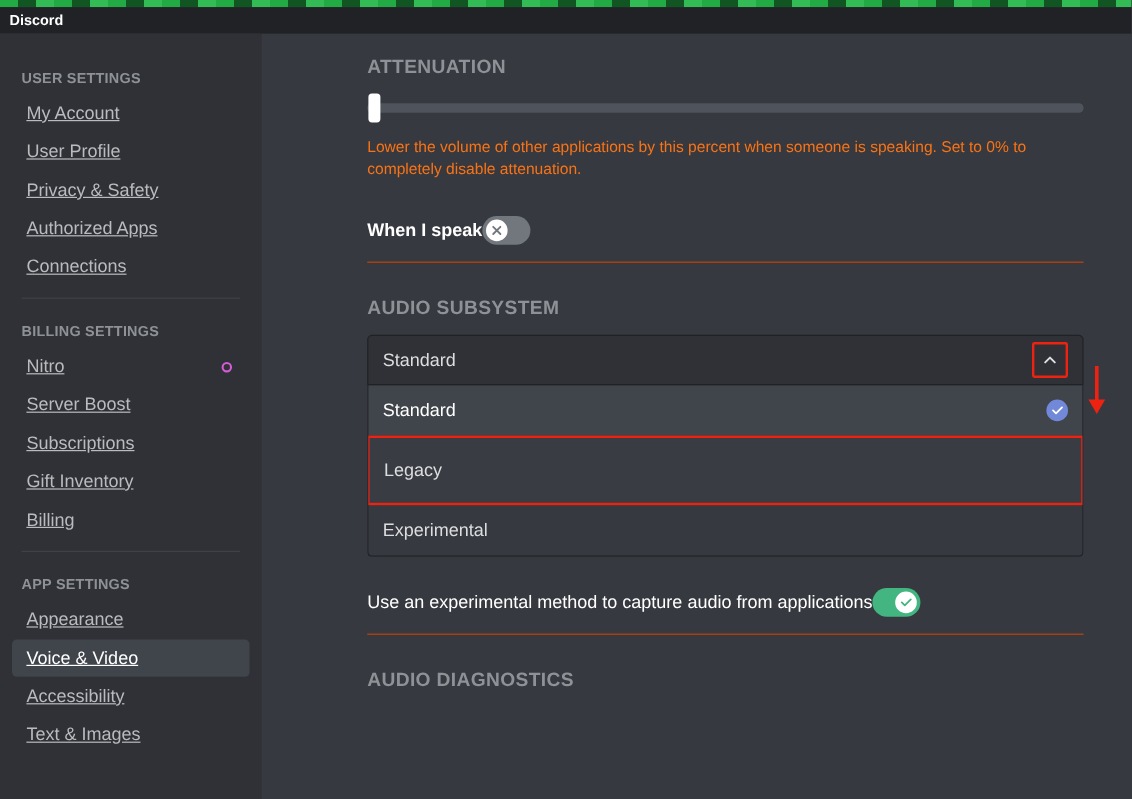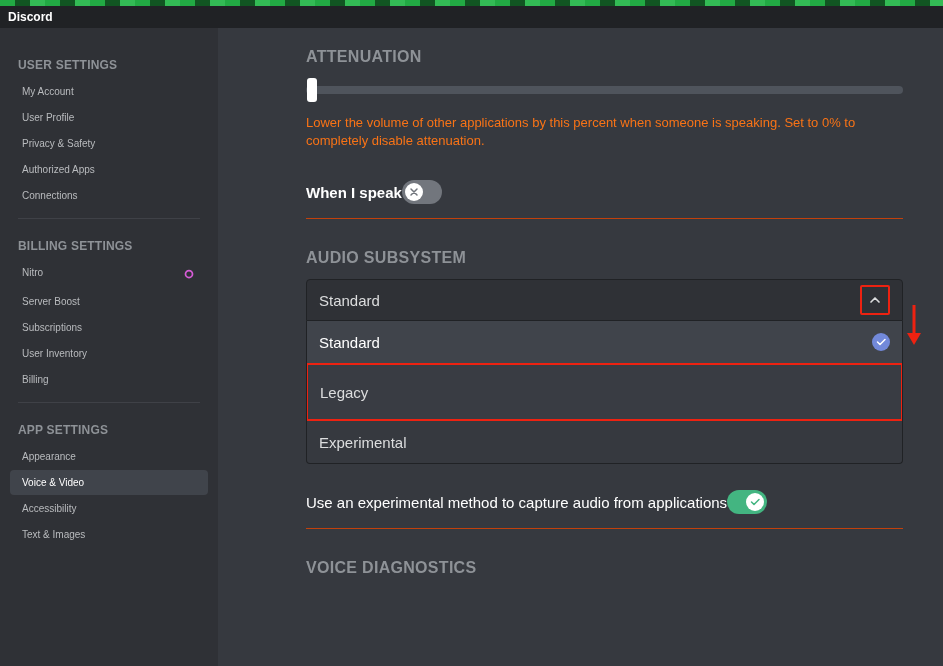--- a/index.html
+++ b/index.html
@@ -2,21 +2,21 @@
 <html><head>
 <meta charset="utf-8">
 <style>
   * { box-sizing: border-box; margin: 0; padding: 0; }
   html, body { width: 943px; height: 666px; overflow: hidden; font-family: "Whitney", "Helvetica Neue", Helvetica, Arial, sans-serif; background: #36393f; color: #dcddde; }
   .titlebar { height: 22px; background: #202225; color: #fff; font-size: 12px; font-weight: 600; padding-left: 8px; display: flex; align-items: center; }
   .topstrip { height: 6px; background: repeating-linear-gradient(90deg, #2a4 0 15px, #152 15px 30px, #3b5 30px 45px); }
   .app { display: flex; height: calc(666px - 28px); gap: 48px; }
   .sidebar { width: 218px; background: #2f3136; padding: 20px 6px 10px 6px; overflow-y: auto; }
   .sidebar-header { font-size: 12px; font-weight: 700; color: #8e9297; padding: 10px 12px 6px 12px; letter-spacing: 0.2px; }
-  .sidebar-item { font-size: 10px; color: #b9bbbe; padding: 7px 12px; border-radius: 4px; margin: 1px 4px; cursor: pointer; display: flex; justify-content: space-between; }
+  .sidebar-item { font-size: 15px; color: #b9bbbe; padding: 7px 12px; border-radius: 4px; margin: 1px 4px; cursor: pointer; display: flex; align-items: center; justify-content: space-between; text-decoration: underline; }
   .sidebar-item.active { background: #40444b; color: #fff; }
   .nitro-badge { width: 14px; height: 14px; }
   .divider { height: 1px; background: #3f4147; margin: 10px 12px; }
   .content { flex: 1; padding: 20px 40px 20px 40px; overflow-y: auto; position: relative; }
   .section-header { font-size: 16px; font-weight: 700; color: #8e9297; letter-spacing: 0.3px; margin-bottom: 12px; margin-top: 20px; }
   .slider-wrap { position: relative; height: 24px; margin-bottom: 12px; }
   .slider-track { position: absolute; left: 0; right: 0; top: 50%; height: 8px; background: #4f545c; border-radius: 4px; transform: translateY(-50%); }
   .slider-thumb { position: absolute; top: 50%; width: 10px; height: 24px; background: #fff; border-radius: 3px; transform: translate(-50%, -50%); left: 1%; }
   .help-text { font-size: 13px; color: #f97316; line-height: 1.4; margin-bottom: 16px; }
   .toggle-row { display: flex; align-items: center; justify-content: flex-start; padding: 14px 0; border-bottom: 1px solid #c2410c; }
@@ -81,21 +81,21 @@
           </svg>
       </span>
     </div>
     <div class="sidebar-item">
         <span>Server Boost</span>
       </div>
     <div class="sidebar-item">
         <span>Subscriptions</span>
       </div>
     <div class="sidebar-item">
-        <span>User Inventory</span>
+        <span>Gift Inventory</span>
       </div>
     <div class="sidebar-item">
         <span>Billing</span>
       </div>
 
     <div class="divider"></div>
 
     <div class="sidebar-header">APP SETTINGS</div>
     <div class="sidebar-item">
         <span>Appearance</span>
@@ -168,16 +168,16 @@
       <span class="toggle-label" style="font-weight:500">Use an experimental method to capture audio from applications</span>
       <div class="toggle on">
         <div class="knob">
           <svg viewBox="0 0 24 24">
               <path d="M5 12l5 5L20 7" stroke="#43b581" stroke-width="3" fill="none" stroke-linecap="round" stroke-linejoin="round"></path>
             </svg>
         </div>
       </div>
     </div>
 
-    <div class="section-header" style="margin-top:30px">VOICE DIAGNOSTICS</div>
+    <div class="section-header" style="margin-top:30px">AUDIO DIAGNOSTICS</div>
 
   </div>
 </div>
 
 </body></html>

